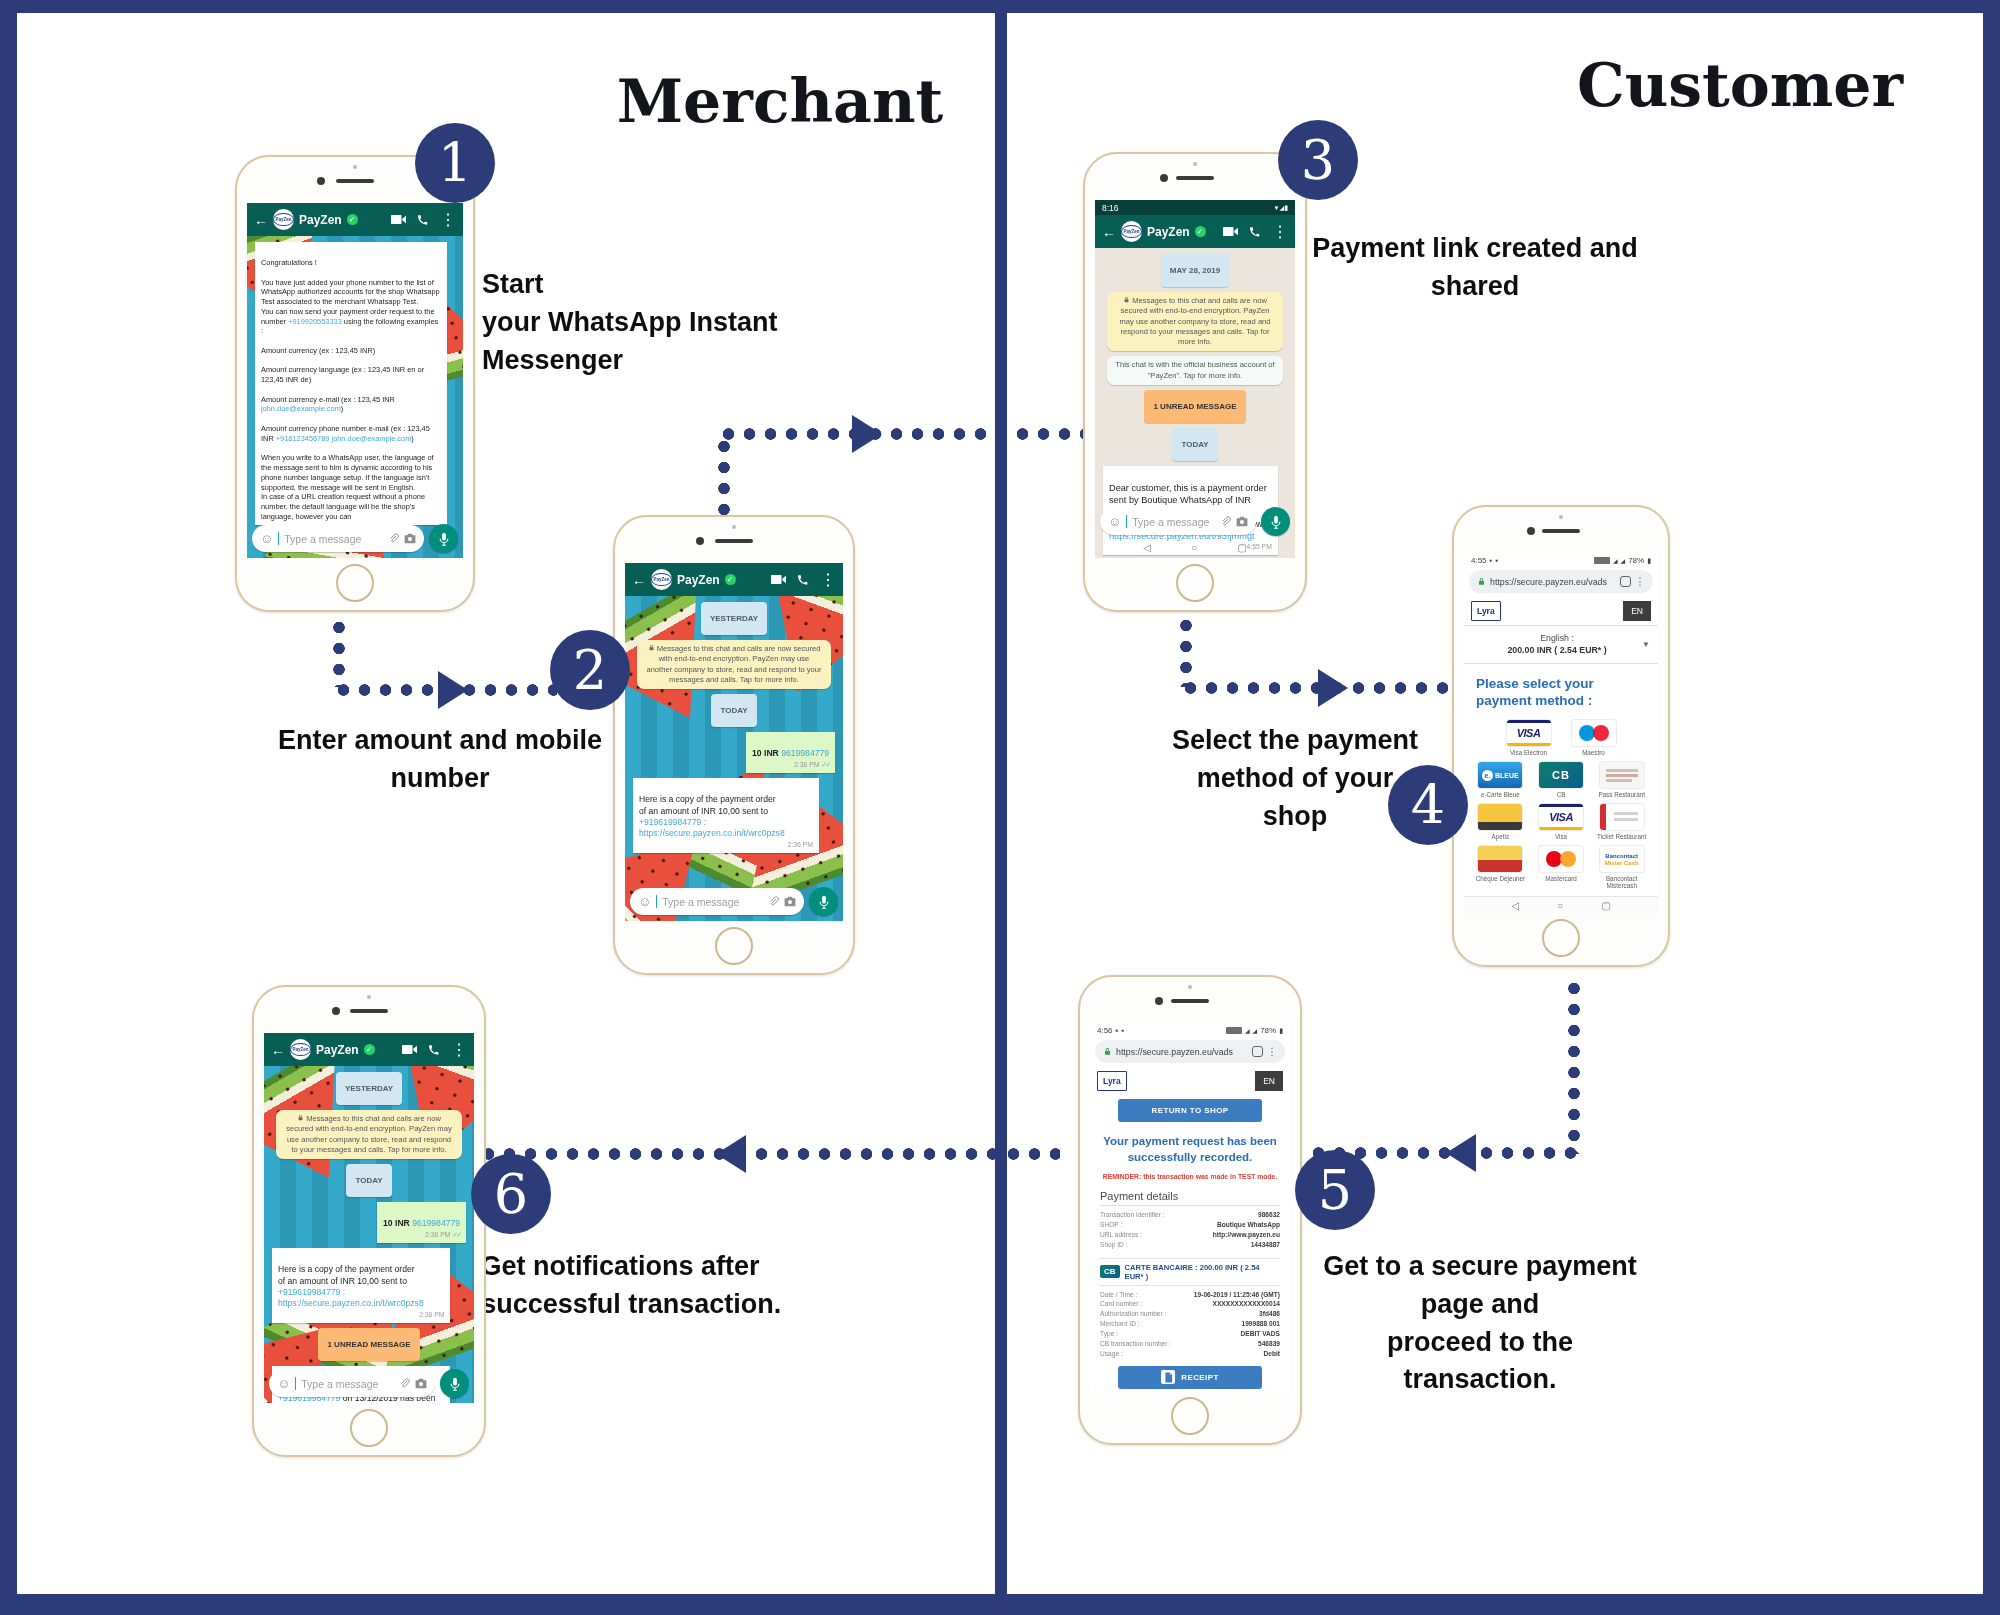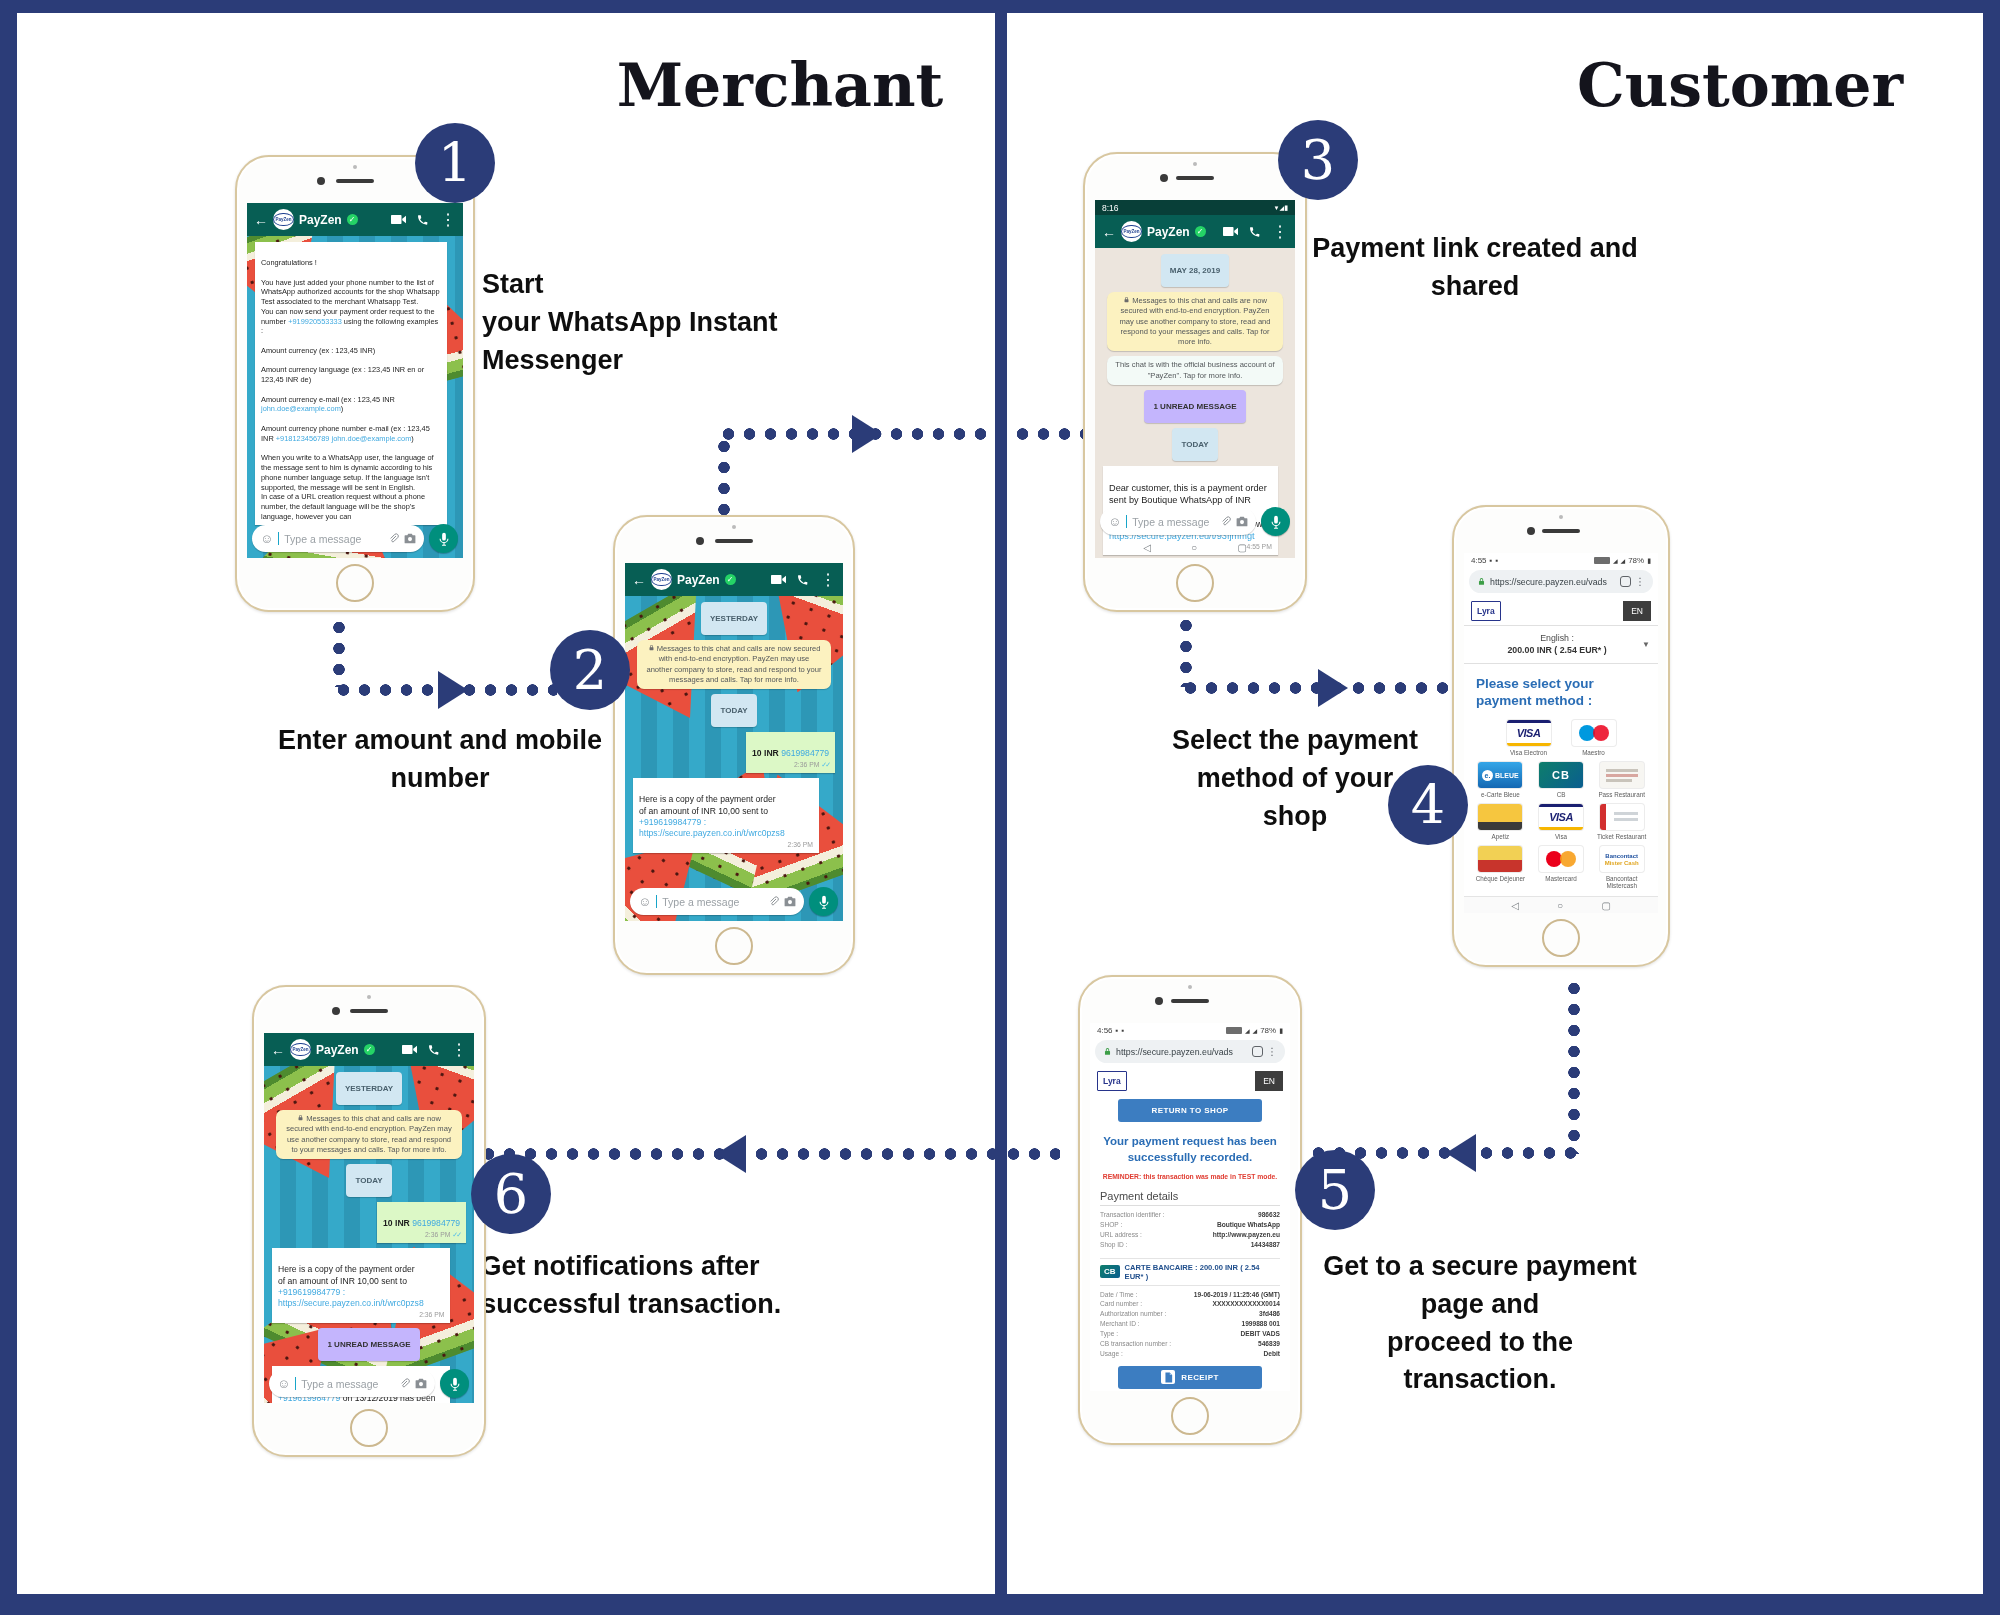--- a/index.html
+++ b/index.html
@@ -64,21 +64,21 @@
   .wa-body{flex:1; position:relative; overflow:hidden;}
   .wa-col{position:absolute; inset:0; padding:6px 8px; display:flex; flex-direction:column; align-items:center; gap:5px;}
   .melon{position:absolute; inset:0; background:repeating-linear-gradient(90deg,#35a9c9 0 16px,#2d97b6 16px 32px);}
   .wedge{position:absolute;
     background-image:radial-gradient(#4a150f 1.5px,transparent 2.1px),
       linear-gradient(to bottom,#e94f3d 0 74%,#f4efdc 74% 81%,#8cc04c 81% 91%,#4e8b2f 91% 100%);
     background-size:19px 15px,100% 100%;
     clip-path:polygon(50% 0,100% 97%,0 97%);}
   .beige{position:absolute; inset:0; background:#ece5dd;}
   .chip{background:#d2e7f2; color:#49606d; font-size:8px; font-weight:bold; padding:12px 9px; border-radius:4px; box-shadow:0 1px 1px rgba(0,0,0,.18); z-index:1;}
-  .chip.white{background:#c4b5fd; color:#333;}
+  .chip.white{background:#fdba74; color:#333;}
   .notice{background:#fcf2c0; color:#53575a; font-size:7.6px; line-height:1.35; padding:4px 8px; border-radius:7px; text-align:center; box-shadow:0 1px 1px rgba(0,0,0,.18); z-index:1; width:96%;}
   .notice.pale{background:#f3faf7;}
   .bubble{background:#fff; border-radius:0; padding:16px 6px 3px; font-size:8.6px; line-height:1.32; color:#1d1d1d; box-shadow:0 1px 1px rgba(0,0,0,.2); z-index:1; position:relative;}
   .bubble .time{display:block; text-align:right; color:#9a9a9a; font-size:6.8px; margin-top:1px;}
   .bubble.out{background:var(--bubble-green); align-self:flex-end;}
   .bubble.in{align-self:flex-start;}
   .lnk{color:var(--link);}
   .pre{white-space:pre-line;}
   .ticks{color:#53bdea; font-size:7px; letter-spacing:-2px;}
   .wa-input{position:absolute; left:5px; right:5px; bottom:5px; display:flex; gap:5px; align-items:center; z-index:2;}
@@ -150,21 +150,21 @@
 <body>
 
 <div id="canvas">
 
   <div class="frame f-top"></div>
   <div class="frame f-left"></div>
   <div class="frame f-right"></div>
   <div class="frame f-bottom"></div>
   <div class="frame f-divider"></div>
 
-  <div class="panel-header" style="left:540px;top:50px;width:480px;">Merchant</div>
+  <div class="panel-header" style="left:540px;top:66px;width:480px;">Merchant</div>
   <div class="panel-header" style="left:1500px;top:50px;width:480px;">Customer</div>
 
   <div class="dots-v" style="left:333px;top:617px;height:70px;"></div>
   <div class="dots-h" style="left:333px;top:684px;width:224px;"></div>
   <div class="tri tri-r" style="left:438px;top:671px;"></div>
 
   <div class="dots-v" style="left:718px;top:436px;height:96px;"></div>
   <div class="dots-h" style="left:718px;top:428px;width:372px;"></div>
   <div class="tri tri-r" style="left:852px;top:415px;"></div>
 

